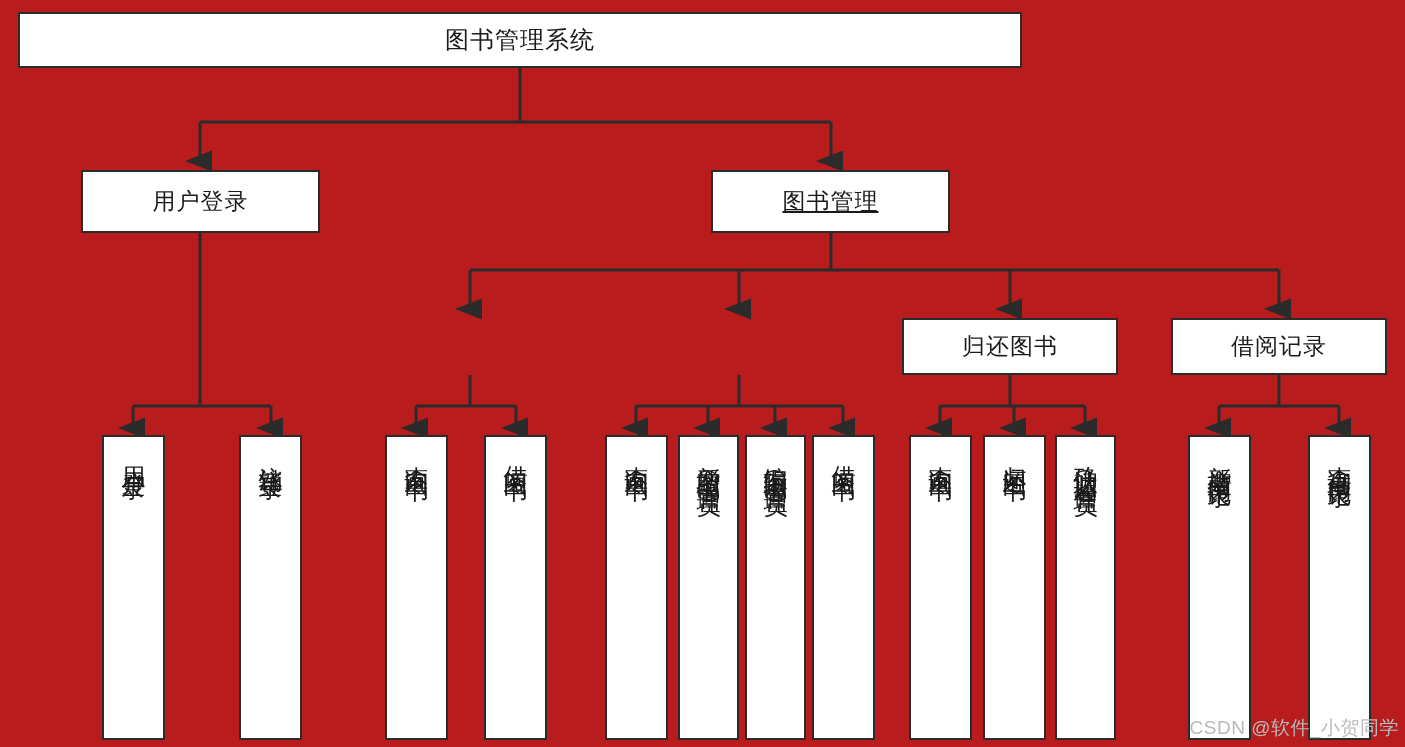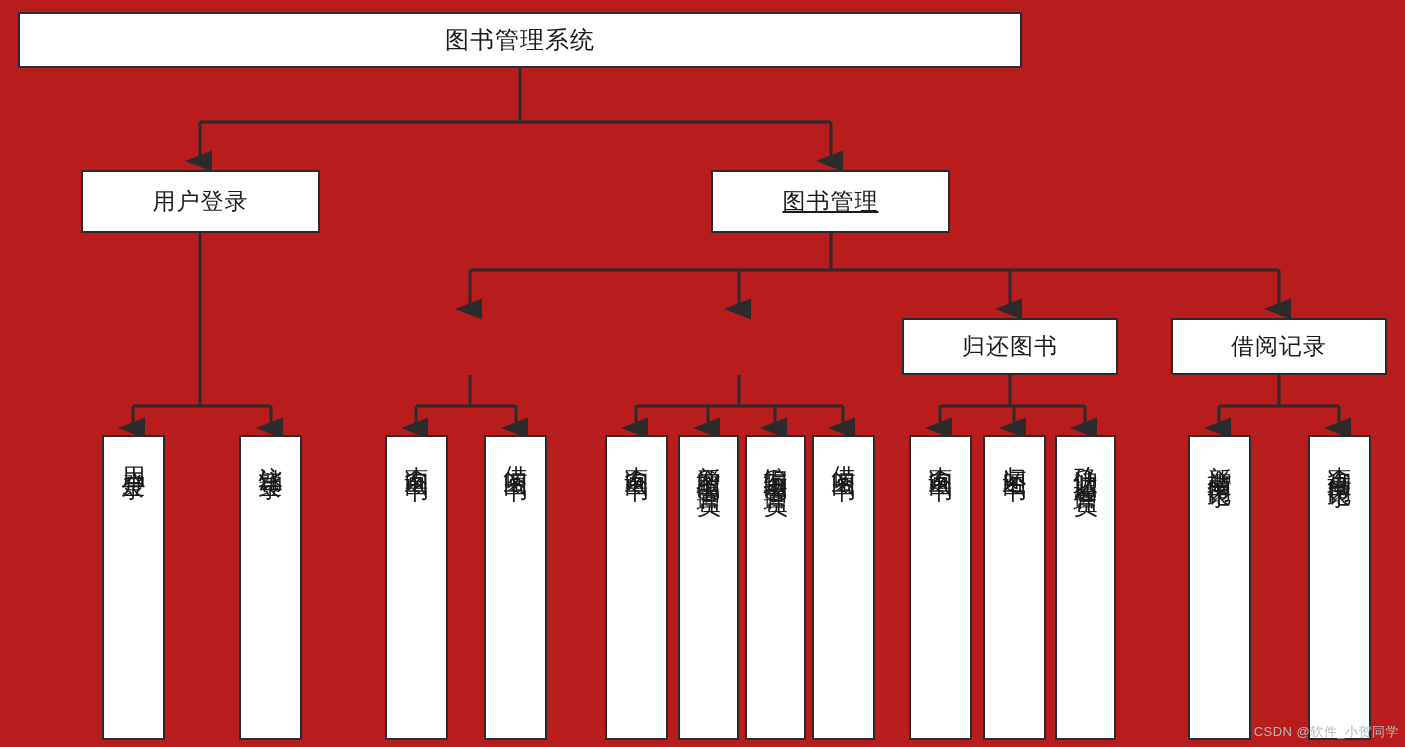--- a/index.html
+++ b/index.html
@@ -53,21 +53,21 @@
     text-orientation: upright;
     font-size: 24px;
     letter-spacing: 4px;
     line-height: 1;
     white-space: nowrap;
   }
   .watermark {
     position: absolute;
     right: 6px;
     bottom: 6px;
-    font-size: 13px;
+    font-size: 19px;
     color: #b9b9b9;
     letter-spacing: 0.5px;
     white-space: nowrap;
   }
 </style>
 </head>
 <body>
 
 <div id="canvas">
 

